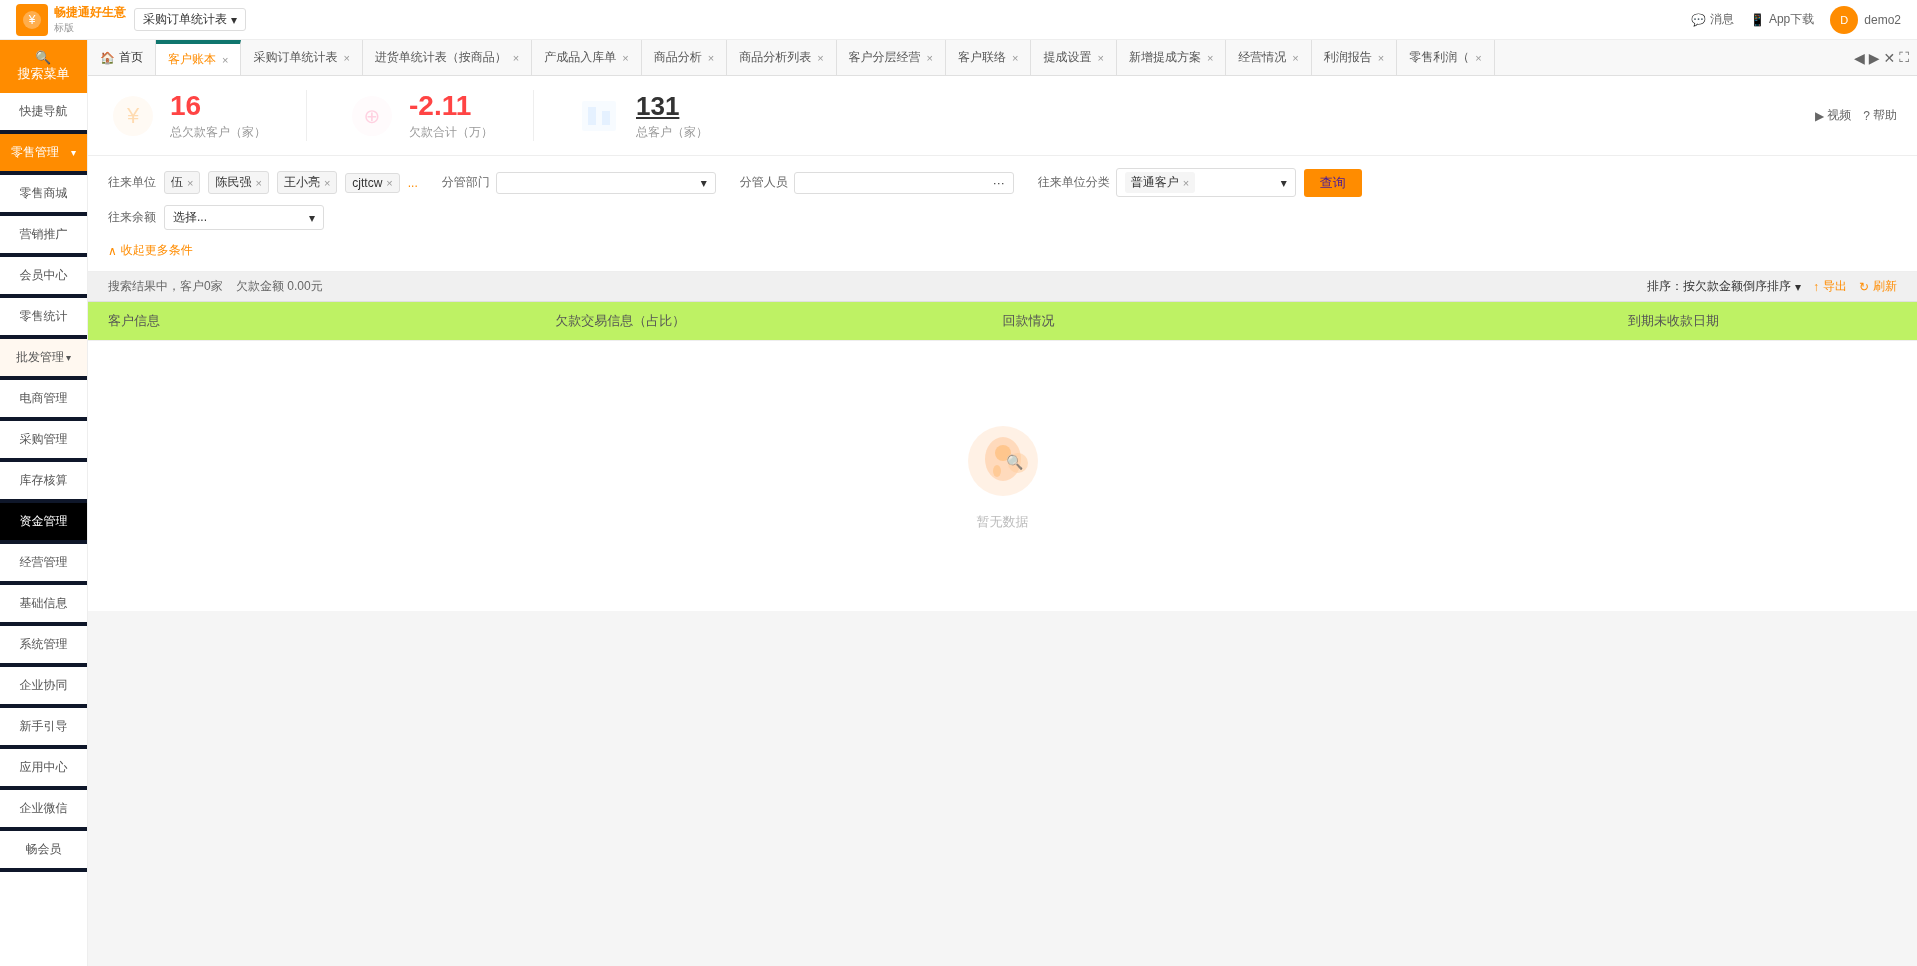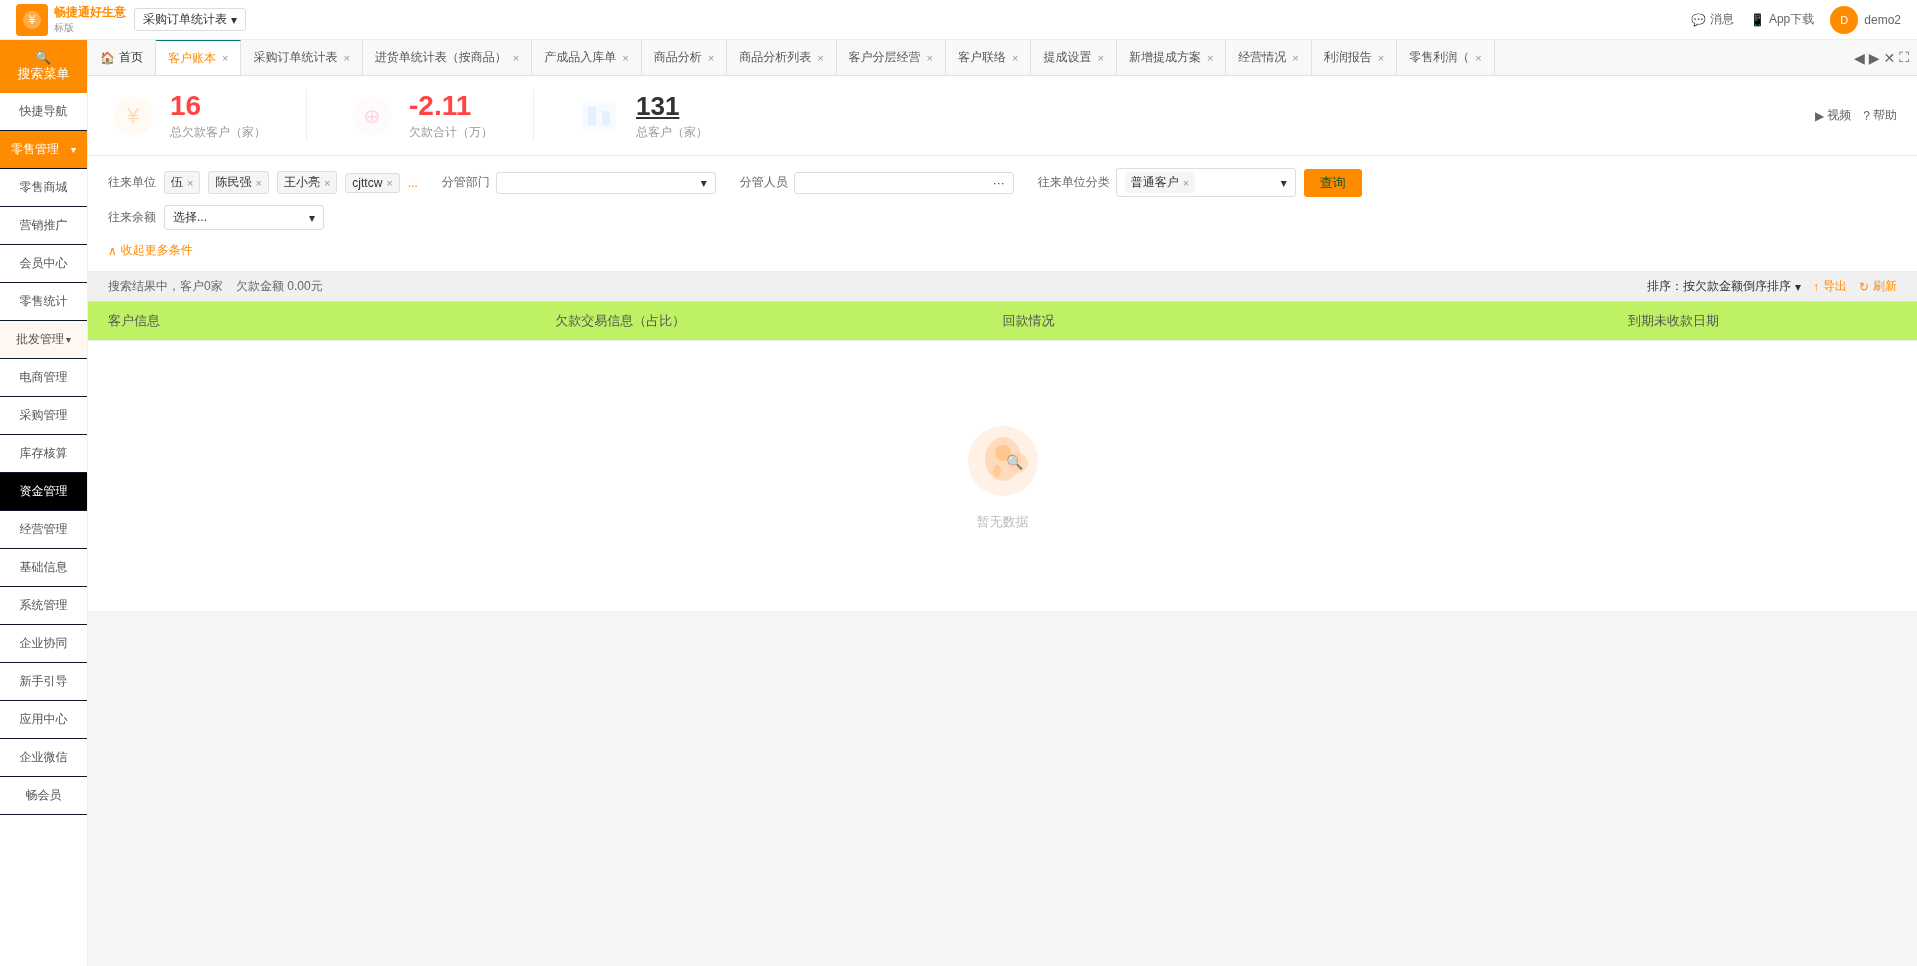--- a/index.html
+++ b/index.html
@@ -41,21 +41,21 @@
       padding: 10px 0;
       font-size: 13px;
       cursor: pointer;
     }
     .sidebar-item {
       text-align: center;
       padding: 10px 4px;
       font-size: 12px;
       color: #555;
       cursor: pointer;
-      border-bottom: 1px solid #0f172a;
+      border-bottom: 4px solid #0f172a;
     }
     .sidebar-item.active {
       background: #ff8c00;
       color: #fff;
     }
 
     
     .main { flex: 1; display: flex; flex-direction: column; overflow: hidden; }
 
     
@@ -75,21 +75,21 @@
       font-size: 12px;
       color: #555;
       border-right: 1px solid #e0e0e0;
       cursor: pointer;
       white-space: nowrap;
       gap: 4px;
     }
     .tab-item.active {
       background: #fff;
       color: #ff8c00;
-      border-top: 1px solid #0f766e;
+      border-top: 4px solid #0f766e;
     }
     .tab-close { color: #999; font-size: 11px; margin-left: 2px; }
     .tab-home { color: #333; }
     .tabs-controls { display: flex; align-items: center; gap: 4px; padding: 0 8px; margin-left: auto; }
     .tabs-controls span { font-size: 14px; cursor: pointer; color: #666; }
 
     
     .content-area { flex: 1; overflow: auto; background: #f5f5f5; padding: 0; }
 
     
@@ -148,21 +148,21 @@
       padding: 3px 8px;
       font-size: 12px;
       gap: 4px;
       min-width: 180px;
       cursor: pointer;
     }
     .filter-select.wide { min-width: 220px; }
     .more-btn { color: #ff8c00; font-size: 12px; cursor: pointer; }
     .query-btn {
       background: #ff8c00;
-      color: #14532d;
+      color: #4c1d95;
       border: none;
       border-radius: 3px;
       padding: 5px 16px;
       font-size: 13px;
       cursor: pointer;
     }
     .collapse-btn { display: flex; align-items: center; gap: 4px; color: #ff8c00; font-size: 12px; cursor: pointer; }
 
     
     .result-bar {

